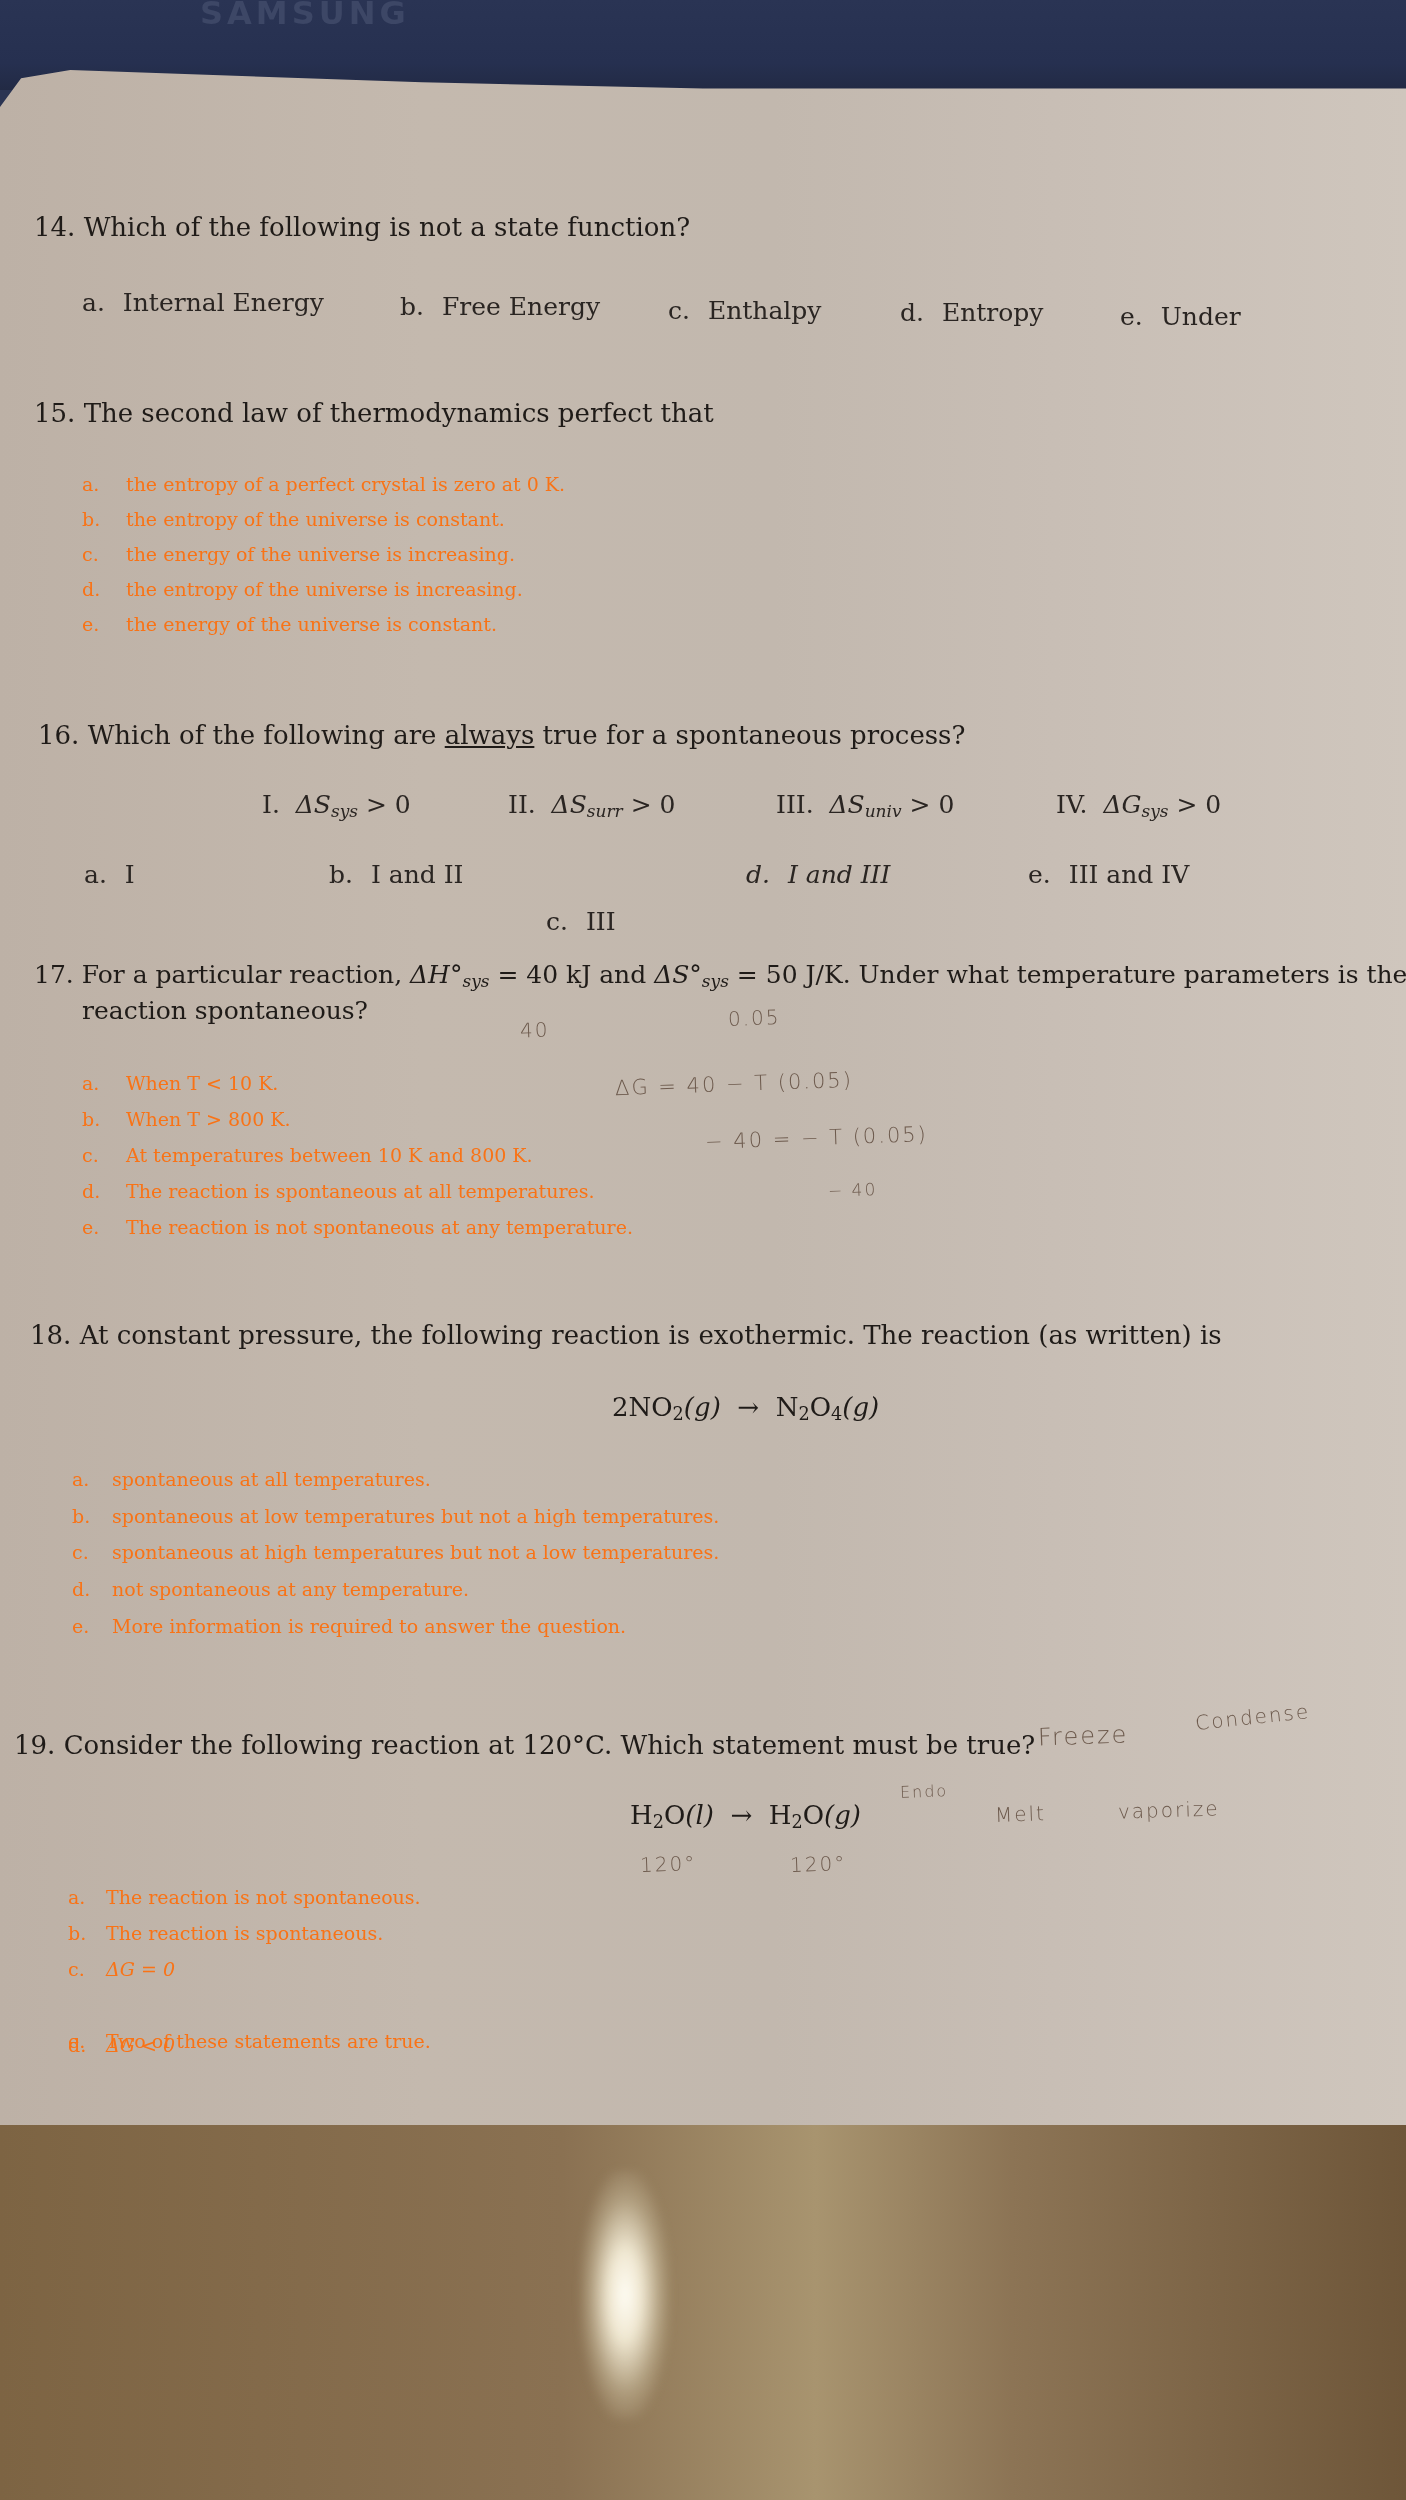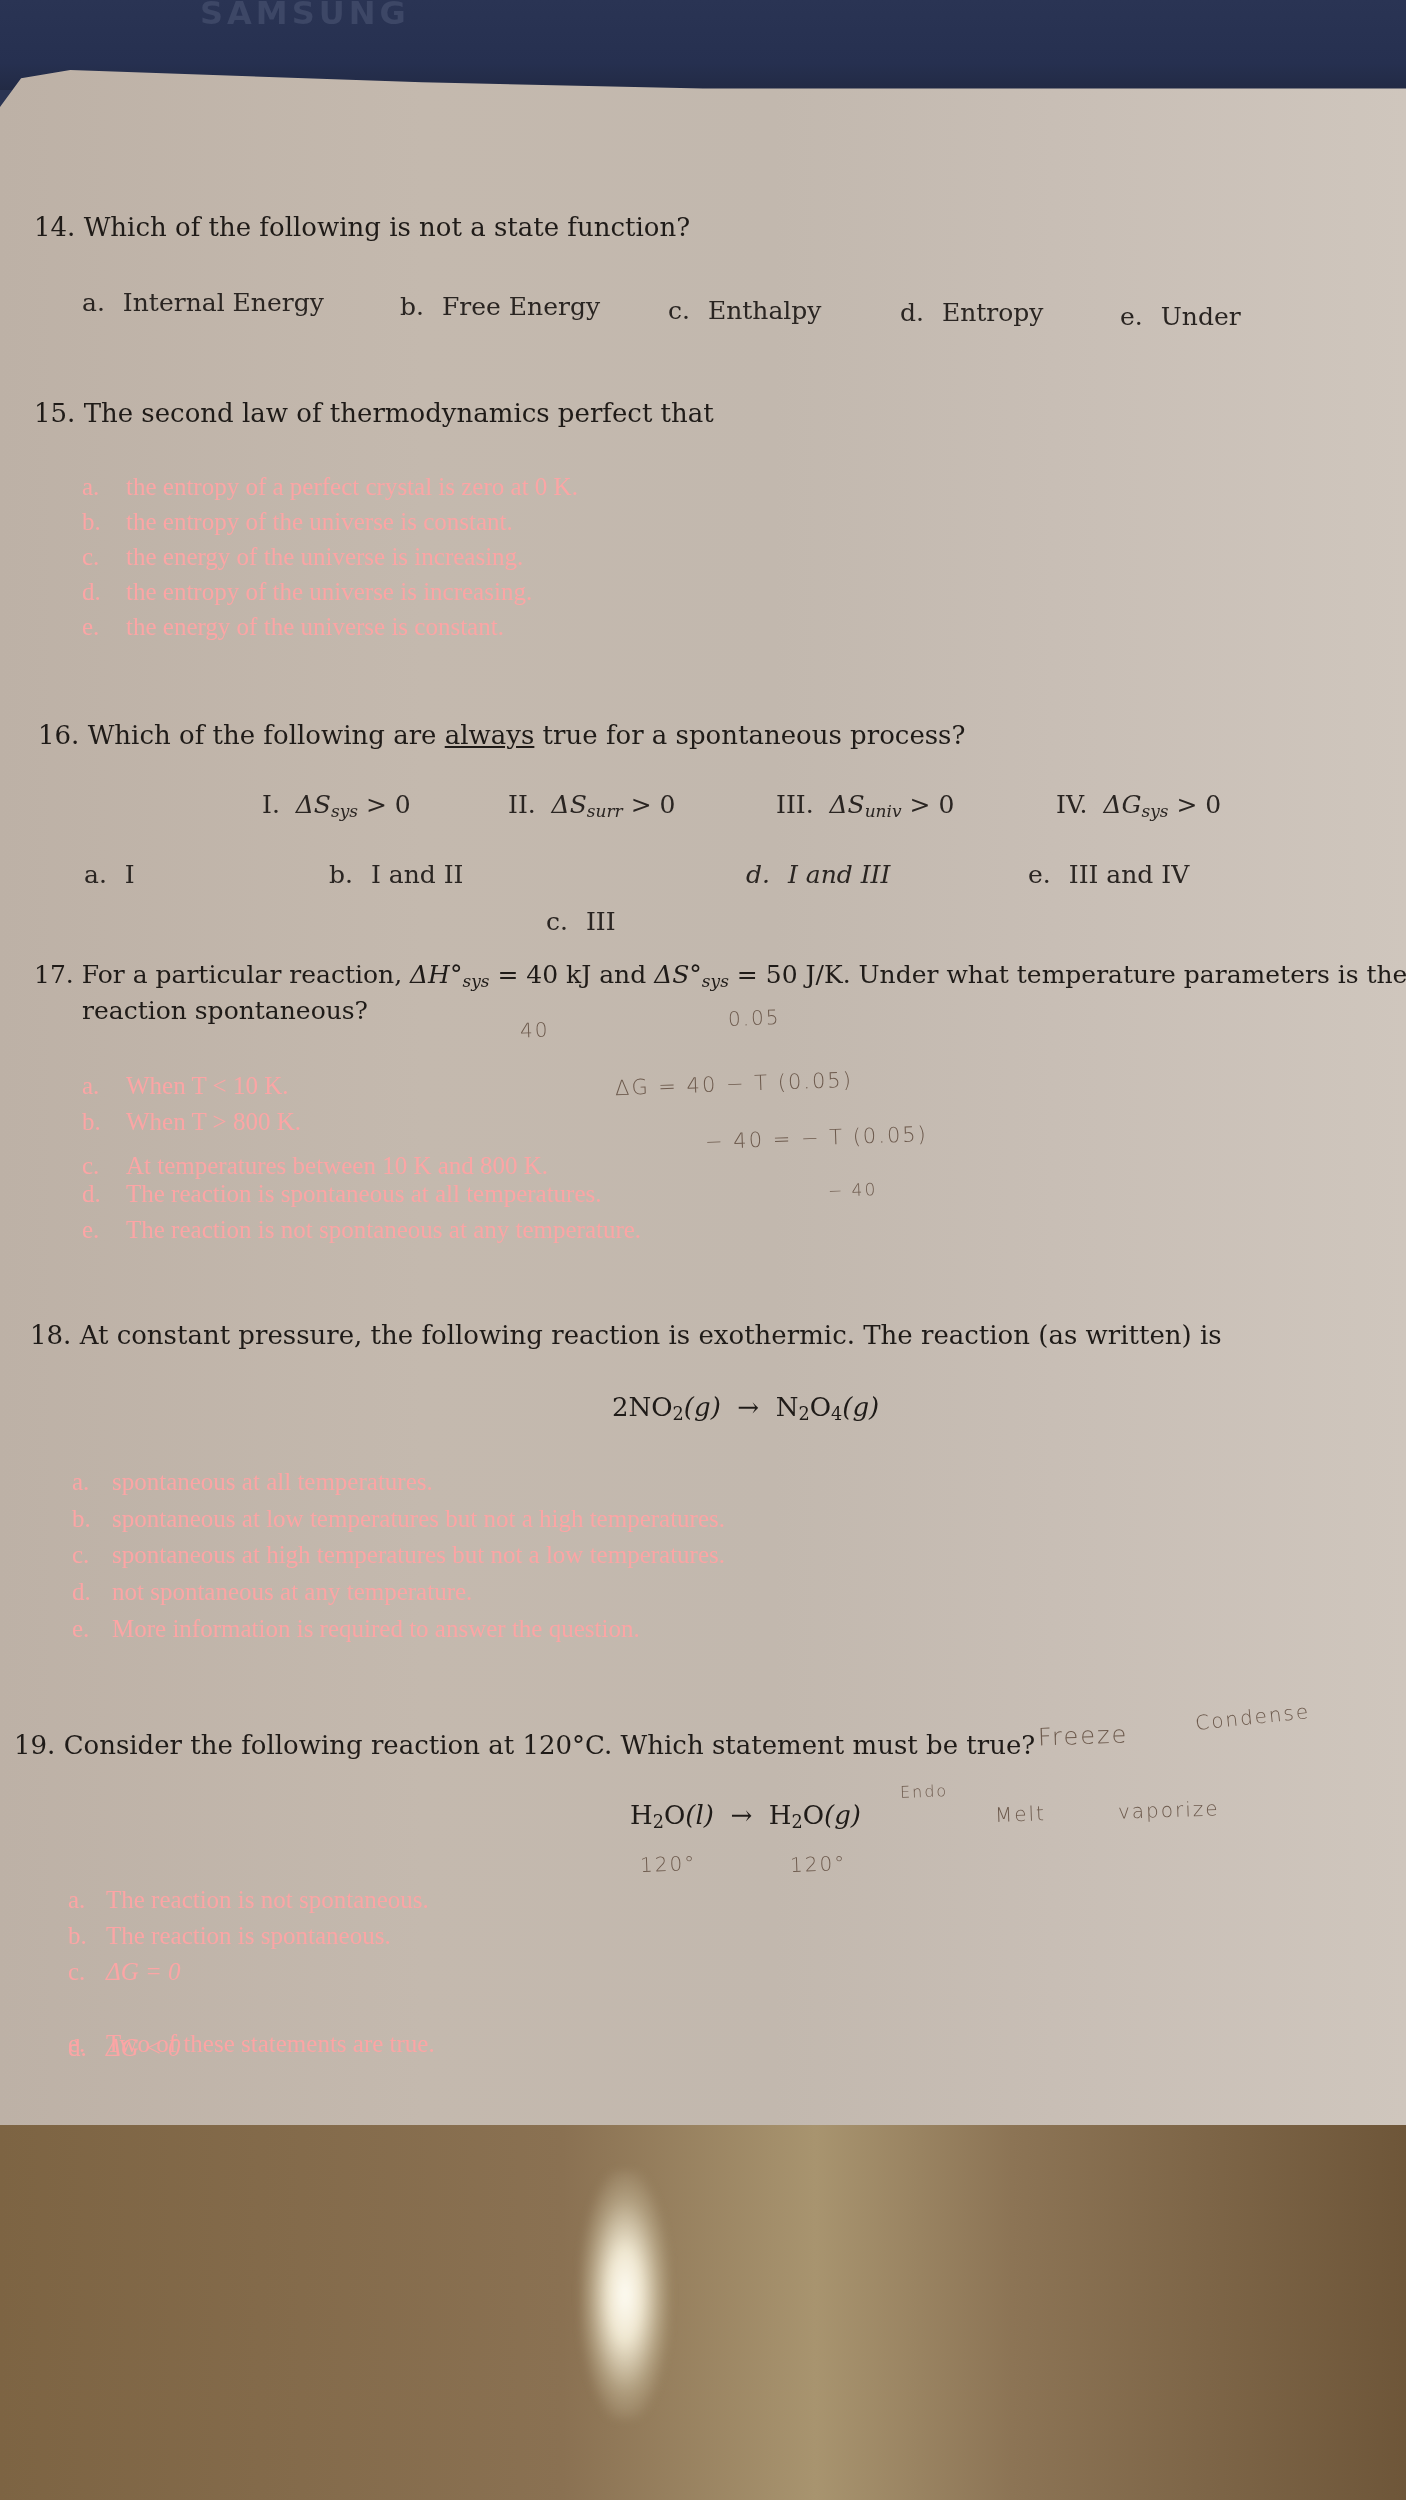--- a/index.html
+++ b/index.html
@@ -25,21 +25,21 @@
     .table {
       position: absolute; left: 0; top: 2125px; width: 1406px; height: 375px;
       background: linear-gradient(90deg, #7d6443 0%, #8a7152 40%, #a8946f 58%, #8c7455 72%, #6e5639 100%);
     }
     .glare {
       position: absolute; left: 580px; top: 2170px; width: 90px; height: 250px;
       background: radial-gradient(ellipse at center, #fffdf5 0%, #f0e8d2 25%, rgba(220,210,180,0.4) 55%, rgba(200,180,140,0) 75%);
       filter: blur(4px);
     }
     .q-title { position: absolute; font-size: 26px; color: #1f1b18; white-space: nowrap; }
-    .opt { position: absolute; font-size: 25px; color: #fca5a5; white-space: nowrap; font-family: Liberation Serif, serif; }
+    .opt { position: absolute; font-size: 19px; color: #f97316; white-space: nowrap; }
     .opt .letter { display: inline-block; width: 44px; }
     .inline-opt { position: absolute; font-size: 25px; color: #2a2522; white-space: nowrap; }
     .inline-opt .letter { margin-right: 18px; }
     .hand {
       position: absolute; font-family: "DejaVu Sans", sans-serif; font-weight: 300;
       color: #6d5a4d; white-space: nowrap; font-size: 20px; letter-spacing: 2px;
       transform: rotate(-2deg);
     }
     .eq { position: absolute; font-size: 26px; color: #1f1b18; white-space: nowrap; }
     .eq i { font-style: italic; }
@@ -115,21 +115,21 @@
   <div class="q-title" style="left:34px; top:960px; font-size:25px;">
     <span>17.</span>
     <span>For a particular reaction, </span><i>ΔH°</i><sub><i>sys</i></sub><span> = 40 kJ and </span><i>ΔS°</i><sub><i>sys</i></sub><span> = 50 J/K.  Under what temperature parameters is the</span>
   </div>
   <div class="q-title" style="left:82px; top:996px; font-size:25px;">reaction spontaneous?</div>
   <div class="hand" style="left:520px; top:1018px;">40</div>
   <div class="hand" style="left:728px; top:1006px;">0.05</div>
 
   <div class="opt" style="left:82px; top:1072px;"><span class="letter">a.</span><span>When T &lt; 10 K.</span></div>
   <div class="opt" style="left:82px; top:1108px;"><span class="letter">b.</span><span>When T &gt; 800 K.</span></div>
-  <div class="opt" style="left:82px; top:1144px;margin-top:8px;"><span class="letter">c.</span><span>At temperatures between 10 K and 800 K.</span></div>
+  <div class="opt" style="left:82px; top:1144px;"><span class="letter">c.</span><span>At temperatures between 10 K and 800 K.</span></div>
   <div class="opt" style="left:82px; top:1180px;"><span class="letter">d.</span><span>The reaction is spontaneous at all temperatures.</span></div>
   <div class="opt" style="left:82px; top:1216px;"><span class="letter">e.</span><span>The reaction is not spontaneous at any temperature.</span></div>
 
   <div class="hand" style="left:615px; top:1072px; font-size:21px;">ΔG = 40 − T (0.05)</div>
   <div class="hand" style="left:705px; top:1126px; font-size:21px;">− 40 = − T (0.05)</div>
   <div class="hand" style="left:828px; top:1180px; font-size:17px;">− 40</div>
 </div>
 
 <div>
   <div class="q-title" style="left:30px; top:1320px;">

